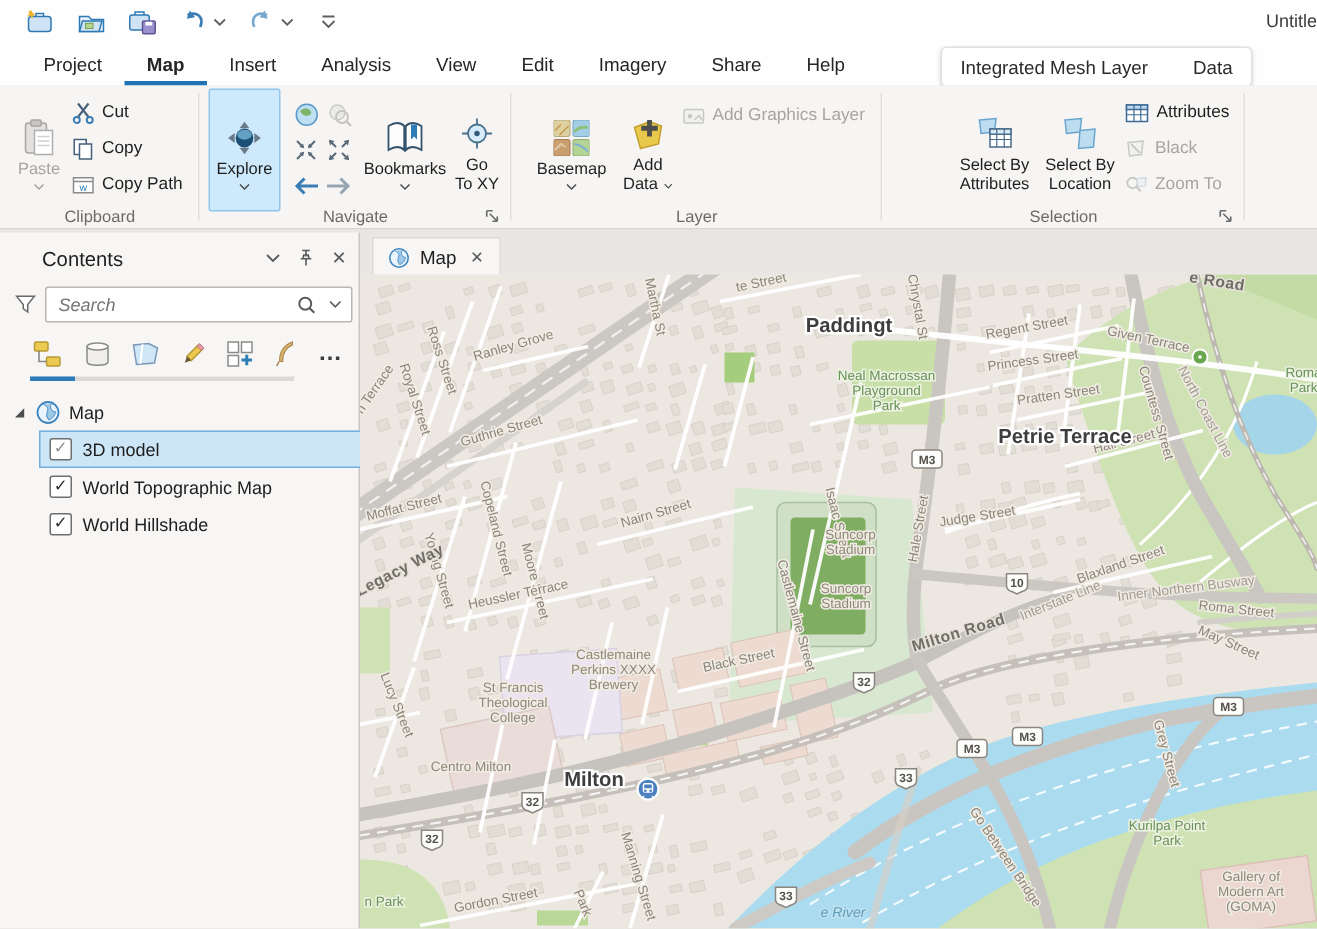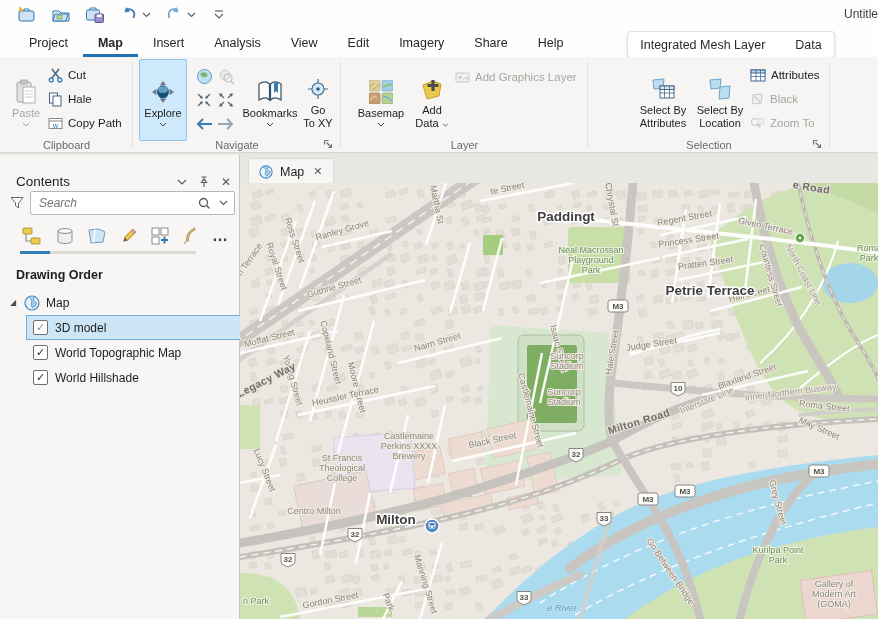--- a/index.html
+++ b/index.html
@@ -33,21 +33,21 @@
           align-items:center;justify-content:center;border-radius:2px;padding-top:4px}
   .bigbtn .bicon{height:30px;display:flex;align-items:center;justify-content:center}
   .bl{font-size:11px;line-height:1.2;text-align:center;color:#1e1e1e;white-space:nowrap}
   .bigbtn.active{background:#cde9fb;border:1px solid #8fc4eb;top:2px}
   .smallbtn{display:flex;align-items:center;gap:5px;height:24px;font-size:11.5px;color:#1e1e1e;white-space:nowrap}
   .dis, .dis .bl{color:#a7a5a2}
   .chevsvg{margin-top:1px}
   
   .panel{position:absolute;top:155px;left:0;width:239px;bottom:0;background:#f7f6f5;
          border-right:1px solid #c9c7c4}
-  .panel-head{display:flex;align-items:flex-end;height:34px;padding:0 8px 0 16px}
+  .panel-head{display:flex;align-items:center;height:34px;padding:0 8px 0 28px}
   .panel-title{font-size:13.5px;color:#1e1e1e;flex:1}
   .phicons{display:flex;align-items:center;gap:12px;color:#5a5a5a}
   .searchrow{display:flex;align-items:center;gap:6px;padding:2px 8px 0 10px}
   .searchbox{flex:1;display:flex;align-items:center;background:#fff;border:1px solid #b9b7b4;
              border-radius:2px;height:22px;padding:0 6px}
   .searchbox input{flex:1;border:none;outline:none;font-style:italic;font-size:12px;
                    color:#1e1e1e;background:transparent;font-family:"Liberation Sans",sans-serif}
   .tabsrow{display:flex;align-items:center;gap:14px;padding:12px 0 6px 22px}
   .tabbar{position:relative;height:3px;margin:0 0 8px 20px;width:176px;background:#dcdad7}
   .tabbar .active-bar{position:absolute;left:0;top:0;height:3px;width:30px;background:#2e7cb8}
@@ -180,21 +180,21 @@
             <circle cx="3.2" cy="12" r="2" fill="none" stroke="#3a7db5" stroke-width="1.3"></circle>
             <circle cx="11.8" cy="12" r="2" fill="none" stroke="#3a7db5" stroke-width="1.3"></circle>
           </svg>
         <span>Cut</span>
       </div>
       <div class="smallbtn">
         <svg width="15" height="15" viewBox="0 0 15 15">
             <rect x="1.5" y="1" width="8" height="10" fill="#fff" stroke="#44607c"></rect>
             <rect x="5" y="4" width="8" height="10" fill="#fff" stroke="#44607c"></rect>
           </svg>
-        <span>Hale</span>
+        <span>Copy</span>
       </div>
       <div class="smallbtn">
         <svg width="15" height="15" viewBox="0 0 15 15">
             <rect x="1" y="2.5" width="13" height="10" fill="#fff" stroke="#8a8a8a"></rect>
             <path d="M1,5 h13" stroke="#8a8a8a"></path>
             <text x="7.5" y="11.5" font-size="7" fill="#2e7cb8" text-anchor="middle" font-family="Liberation Sans">w</text>
           </svg>
         <span>Copy Path</span>
       </div>
     </div>
@@ -480,21 +480,20 @@
         <svg width="15" height="18" viewBox="0 0 15 18">
           <path d="M12,1 C6,3 3,8 3.5,14 L5.5,14 C5,9 8,4.5 12,3 Z" fill="#d9b670" stroke="#a8854a" stroke-width=".7"></path>
           <path d="M3,14 l-1.5,3" stroke="#a8854a"></path>
         </svg>
       </span>
     <span style="font-weight:bold;letter-spacing:1px;color:#3c3c3c">…</span>
   </div>
   <div class="tabbar">
       <span class="active-bar"></span>
     </div>
-  <div class="dorder">Drawing Order</div>
   <div class="trow">
     <span class="exp">◢</span>
     <span style="margin:0 6px 0 4px">
         <svg width="16" height="16" viewBox="0 0 16 16">
           <circle cx="8" cy="8" r="7" fill="#eaf4fb" stroke="#3e85c0" stroke-width="1.2"></circle>
           <path d="M5,2.5 q4,2 2.5,5 q-1.5,3 1,5.5 q4,-1.5 4.5,-5.5 q-2,.5 -3,-2 q-1,-2.5 1,-3.5" fill="#9ec9e8" stroke="#3e85c0" stroke-width=".6"></path>
         </svg>
       </span>
     <span>Map</span>
   </div>

